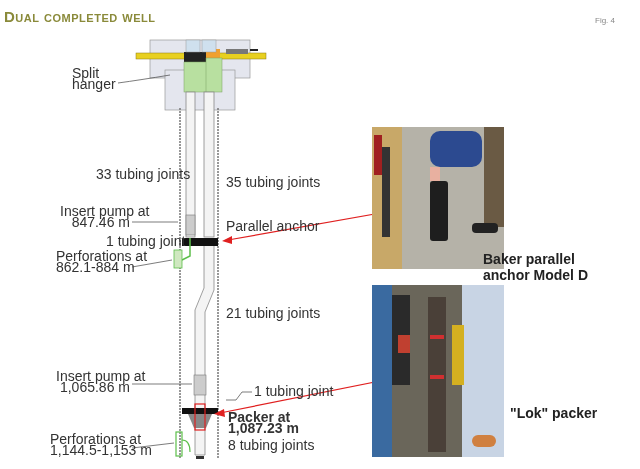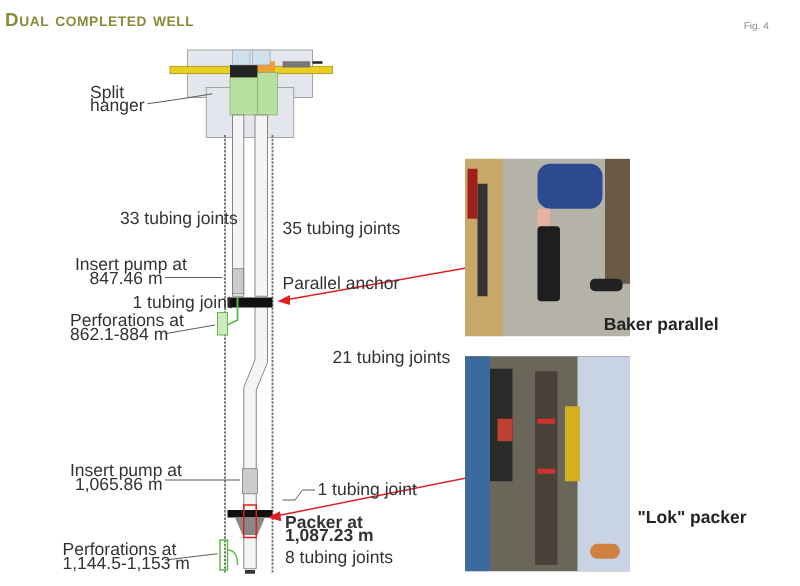--- a/index.html
+++ b/index.html
@@ -96,21 +96,21 @@
 <div class="lbl r" style="left:60px;top:206px;width:70px;">
   <div>Insert pump at</div>
   <div>847.46 m</div>
 </div>
 <div class="lbl r" style="left:106px;top:236px;">1 tubing joint</div>
 <div class="lbl" style="left:226px;top:221px;">Parallel anchor</div>
 <div class="lbl r" style="left:56px;top:251px;width:74px;">
   <div>Perforations at</div>
   <div>862.1-884 m</div>
 </div>
-<div class="lbl" style="left:226px;top:280px;margin-left:40px;">21 tubing joints</div>
+<div class="lbl" style="left:226px;top:308px;">21 tubing joints</div>
 <div class="lbl r" style="left:56px;top:371px;width:74px;">
   <div>Insert pump at</div>
   <div>1,065.86 m</div>
 </div>
 <div class="lbl" style="left:254px;top:386px;">1 tubing joint</div>
 <div class="lbl" style="left:228px;top:412px;font-weight:bold;">
   <div>Packer at</div>
   <div>1,087.23 m</div>
 </div>
 <div class="lbl r" style="left:50px;top:434px;width:80px;">
@@ -124,20 +124,21 @@
   <div style="position:absolute;left:2px;top:8px;width:8px;height:40px;background:#a02020;"></div>
   <div style="position:absolute;left:10px;top:20px;width:8px;height:90px;background:#333;"></div>
   <div style="position:absolute;left:58px;top:4px;width:52px;height:36px;background:#2c4a90;border-radius:10px;"></div>
   <div style="position:absolute;left:112px;top:0;width:20px;height:100px;background:#6a5a44;"></div>
   <div style="position:absolute;left:100px;top:96px;width:26px;height:10px;background:#222;border-radius:4px;"></div>
   <div style="position:absolute;left:58px;top:40px;width:10px;height:14px;background:#e8b0a0;"></div>
   <div style="position:absolute;left:58px;top:54px;width:18px;height:60px;background:#1e1e1e;border-radius:3px;"></div>
 </div>
 <div class="cap" style="left:483px;top:219px;margin-top:32px;">
   <div>Baker parallel</div>
+  <div>anchor Model D</div>
 </div>
 
 <div class="photo" style="left:372px;top:285px;width:132px;height:172px;background:#6a665a;">
   <div style="position:absolute;left:0;top:0;width:20px;height:172px;background:#3a6aa0;"></div>
   <div style="position:absolute;left:20px;top:10px;width:18px;height:90px;background:#2a2a2a;"></div>
   <div style="position:absolute;left:90px;top:0;width:42px;height:172px;background:#c8d4e4;"></div>
   <div style="position:absolute;left:80px;top:40px;width:12px;height:60px;background:#d4b020;"></div>
   <div style="position:absolute;left:56px;top:12px;width:18px;height:155px;background:#4a4038;"></div>
   <div style="position:absolute;left:58px;top:50px;width:14px;height:4px;background:#d03030;"></div>
   <div style="position:absolute;left:58px;top:90px;width:14px;height:4px;background:#d03030;"></div>

